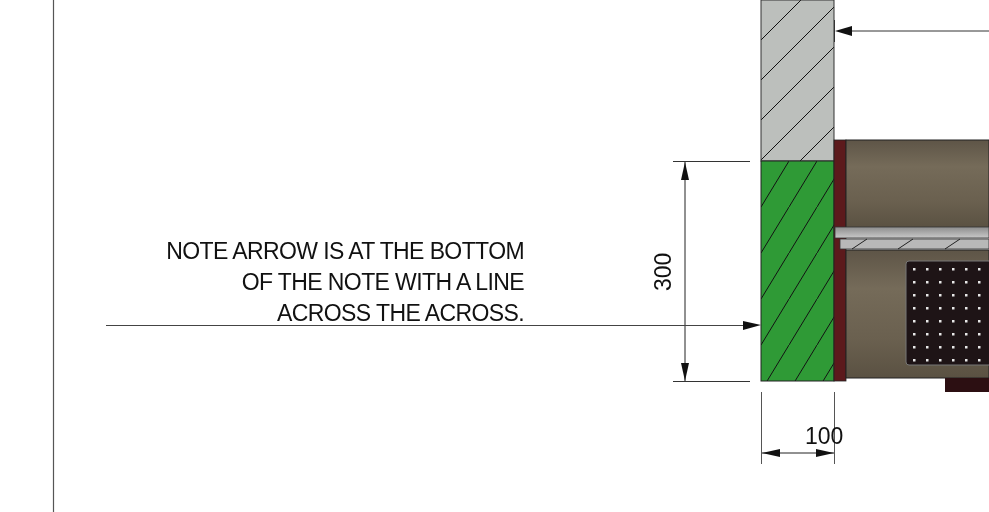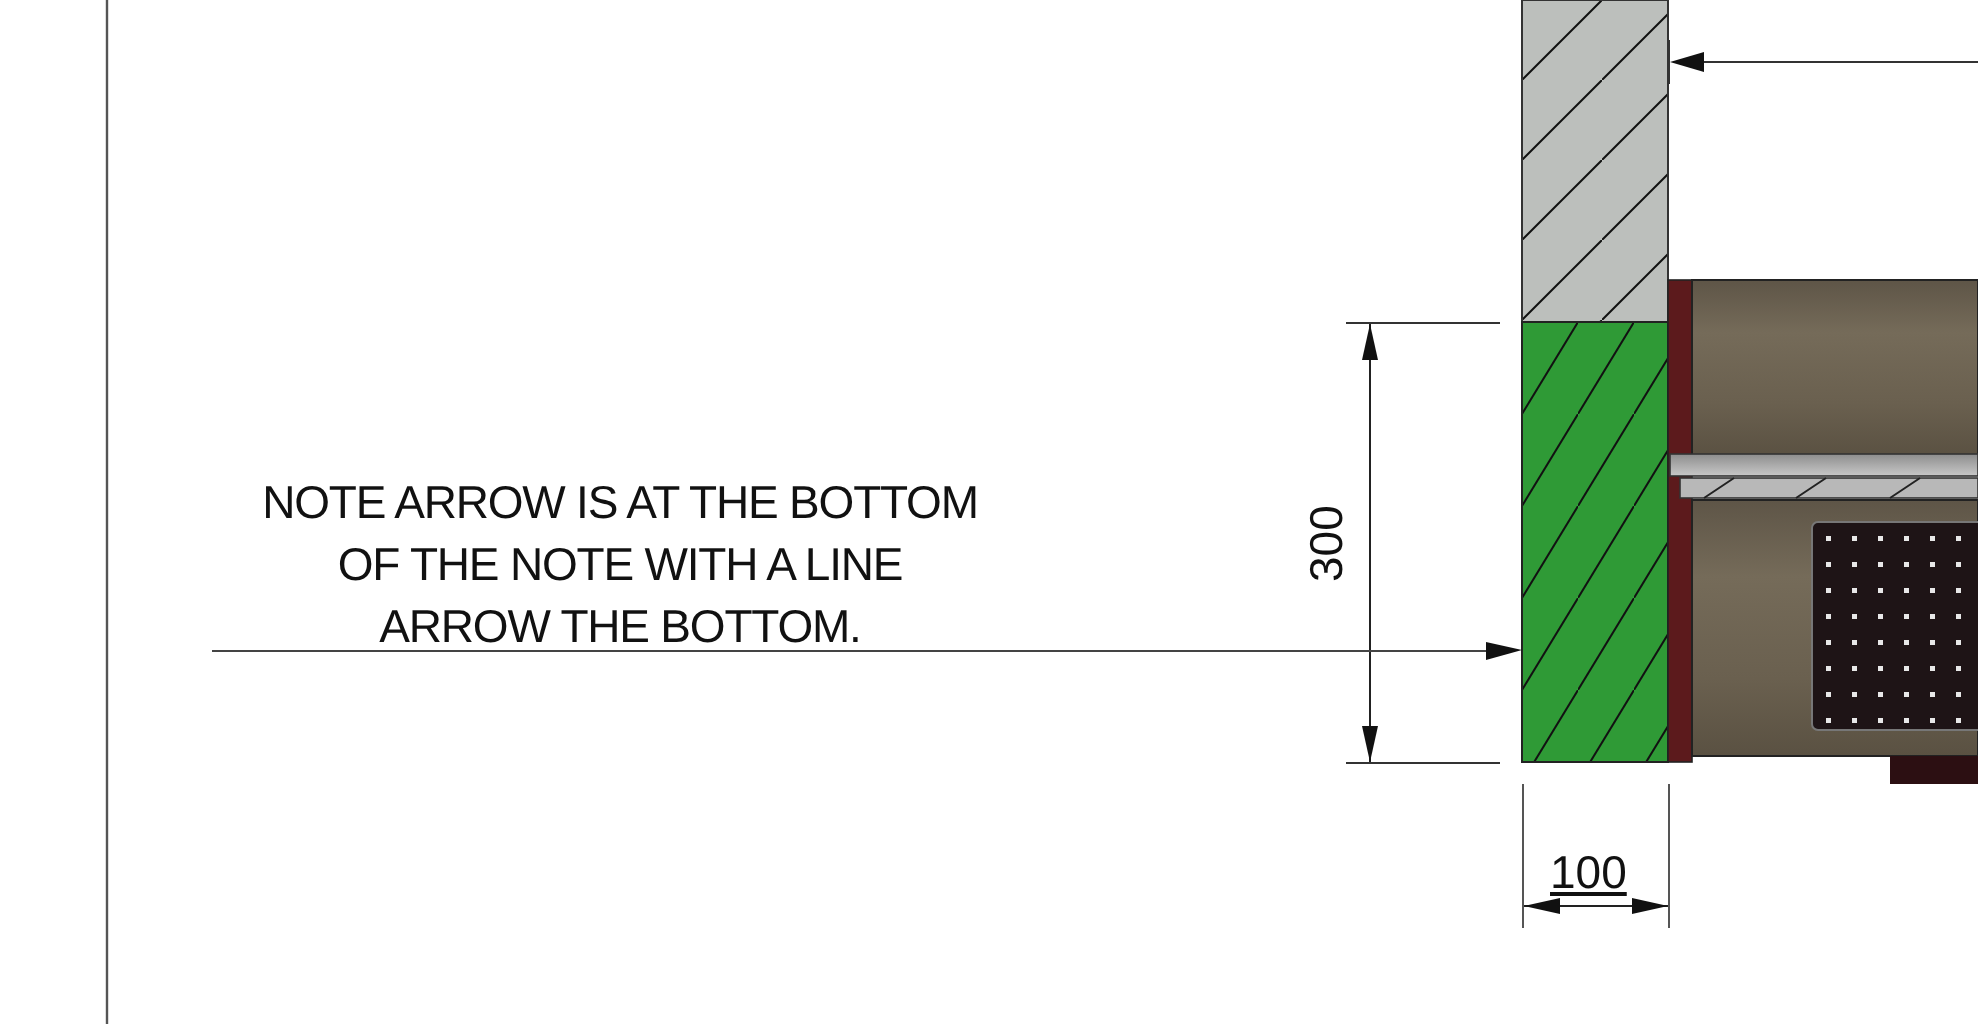--- a/index.html
+++ b/index.html
@@ -1,25 +1,25 @@
 <!DOCTYPE html>
 <html><head>
   <meta charset="utf-8">
   <style>
     html, body { margin: 0; padding: 0; background: #ffffff; }
     body { width: 989px; height: 512px; position: relative; overflow: hidden; font-family: "Liberation Sans", sans-serif; }
     svg { position: absolute; left: 0; top: 0; }
     .note {
       position: absolute; left: 96px; top: 236px; width: 428px;
-      text-align: center; font-size: 23px; line-height: 31px; color: #111;
+      text-align: right; font-size: 23px; line-height: 31px; color: #111;
       letter-spacing: -0.6px;
     }
     .dim-text { position: absolute; font-size: 23px; color: #111; }
     .dim-300 { left: 650px; top: 255px; transform-origin: left top; transform: rotate(-90deg) translate(-36px, 0); }
-    .dim-100 { left: 775px; top: 423px; text-decoration: underline; }
+    .dim-100 { left: 805px; top: 423px; }
   </style>
 </head>
 <body>
 
 <svg width="989" height="512" viewBox="0 0 989 512">
   <defs>
     <pattern id="hatchGray" patternUnits="userSpaceOnUse" width="40" height="40" patternTransform="translate(761,0)">
       <rect width="40" height="40" fill="#bcbfbc"></rect>
       <path d="M-10,50 L50,-10" stroke="#111" stroke-width="1"></path>
     </pattern>
@@ -79,17 +79,17 @@
   <line x1="761.5" y1="392" x2="761.5" y2="464" stroke="#555" stroke-width="1"></line>
   <line x1="834.5" y1="392" x2="834.5" y2="464" stroke="#555" stroke-width="1"></line>
   <line x1="762" y1="453" x2="834" y2="453" stroke="#222" stroke-width="1"></line>
   <polygon points="762,453 780,449 780,457" fill="#111"></polygon>
   <polygon points="834,453 816,449 816,457" fill="#111"></polygon>
 </svg>
 
 <div class="note">
   <div>NOTE ARROW IS AT THE BOTTOM</div>
   <div>OF THE NOTE WITH A LINE</div>
-  <div>ARROW THE BOTTOM.</div>
+  <div>ACROSS THE ACROSS.</div>
 </div>
 
 <div class="dim-text dim-300">300</div>
 <div class="dim-text dim-100">100</div>
 
 </body></html>

